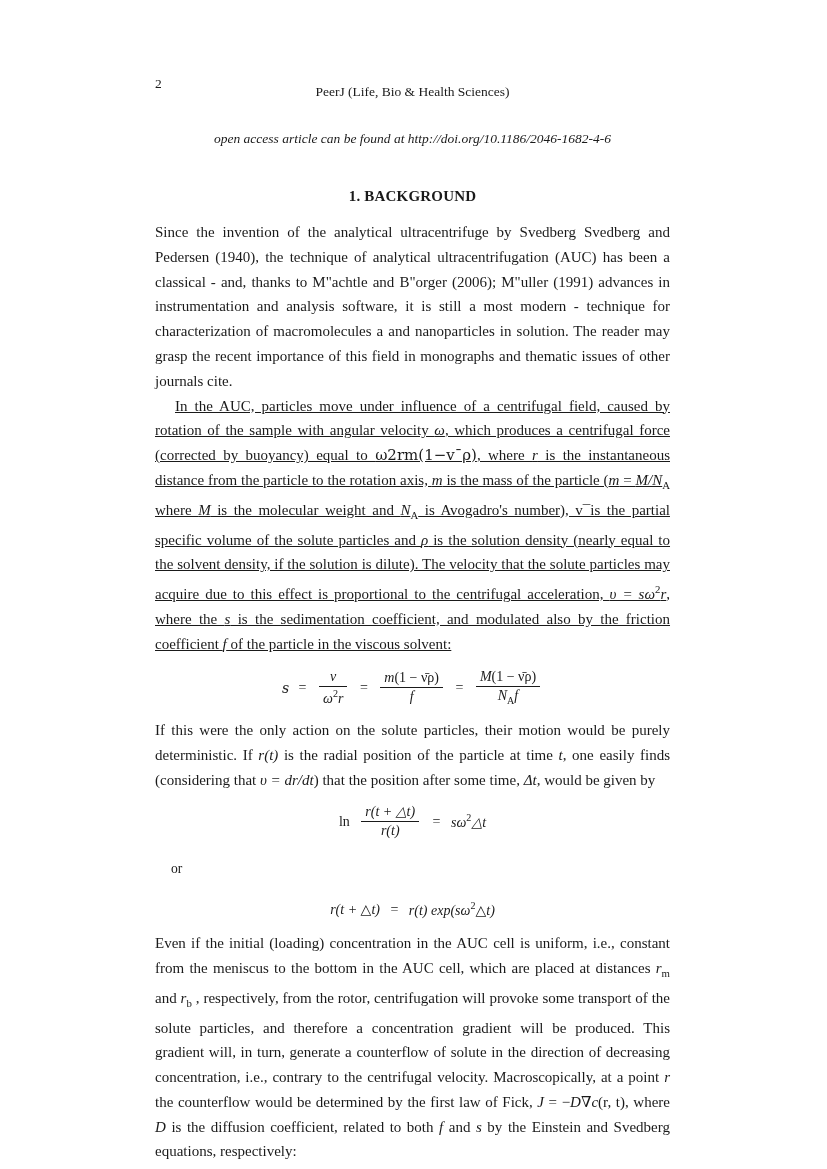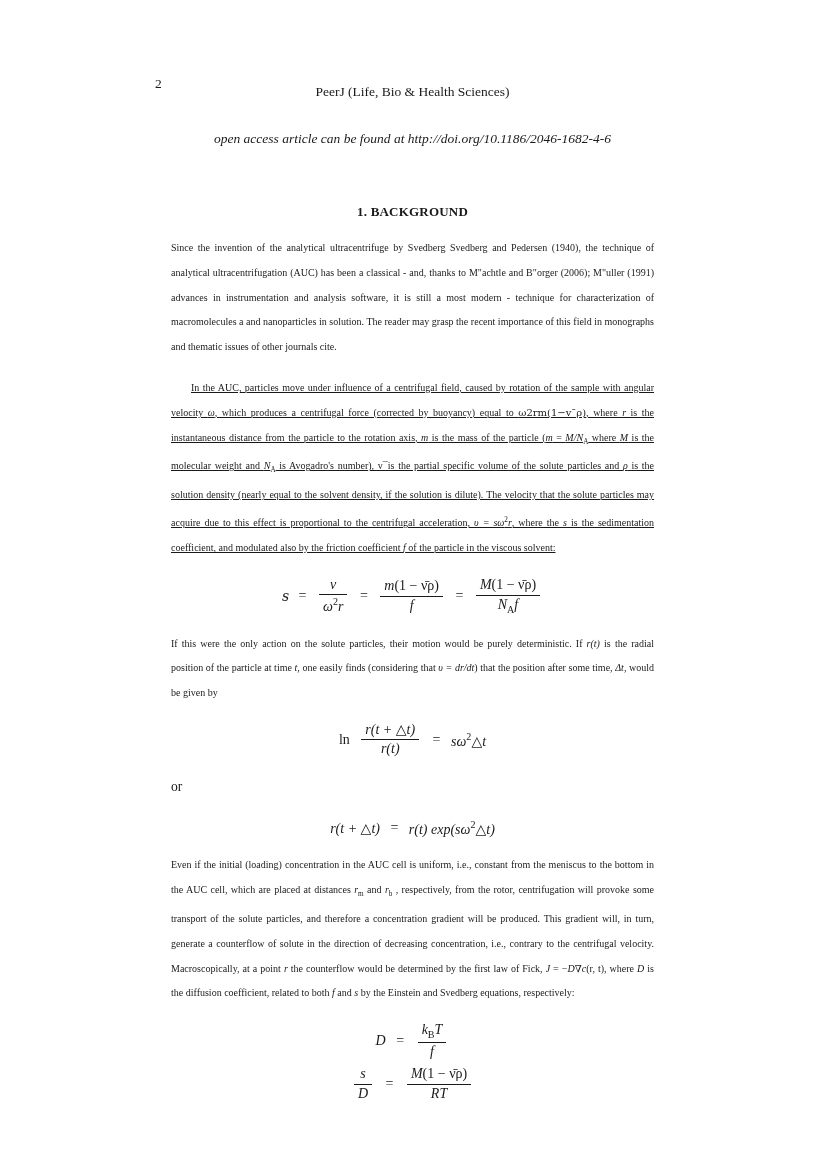--- a/index.html
+++ b/index.html
@@ -52,39 +52,39 @@
     width: 515px;
     text-align: center;
     font-style: italic;
     font-size: 13.5px;
   }
 
   
   .section-heading {
     position: absolute;
     left: 155px;
-    top: 204px;
+    top: 188px;
     width: 515px;
     text-align: center;
     font-weight: bold;
-    font-size: 13px;
+    font-size: 15px;
     letter-spacing: 0.2px;
   }
 
   
   .col {
     position: absolute;
     left: 155px;
     top: 220px;
     width: 515px;
   }
 
   p.body {
-    margin: 16px;
-    font-size: 10px;
+    margin: 0;
+    font-size: 15px;
     line-height: 24.8px;
     text-align: justify;
     text-justify: inter-word;
     hyphens: manual;
   }
   p.body.indent {
     text-indent: 20px;
     text-decoration: underline;
   }
   p.body.noindent {
@@ -169,21 +169,21 @@
       </span>
       <span class="eq-row mo" style="margin:0 6px;">=</span>
       <span class="frac">
         <span class="num"><i>M</i><span>(1 − ν̄ρ)</span></span>
         <span class="den"><i>N</i><span class="sub">A</span><i>f</i></span>
       </span>
     </div>
 
     <p class="body noindent"><span>If this were the only action on the solute particles, their motion would be purely deterministic. If </span><i class="mi">r(t)</i><span> is the radial position of the particle at time </span><i class="mi">t</i><span>, one easily finds (considering that </span><i class="mi">υ = </i><i class="mi">dr/dt</i><span>) that the position after some time, </span><i class="mi">Δt</i><span>, would be given by</span></p>
 
-    <div class="eqblock" style="margin-top:11px;margin-bottom:17px;">
+    <div class="eqblock" style="margin-top:11px;margin-bottom:17px;font-family:Liberation Serif, serif;">
       <span class="eq-row mo" style="margin-right:5px;">ln</span>
       <span class="frac">
         <span class="num"><i>r(t + △t)</i></span>
         <span class="den"><i>r(t)</i></span>
       </span>
       <span class="eq-row mo" style="margin:0 7px;">=</span>
       <span class="eq-row"><i>sω</i><span class="sup">2</span><i>△t</i></span>
     </div>
 
     <p class="or-line">or</p>

